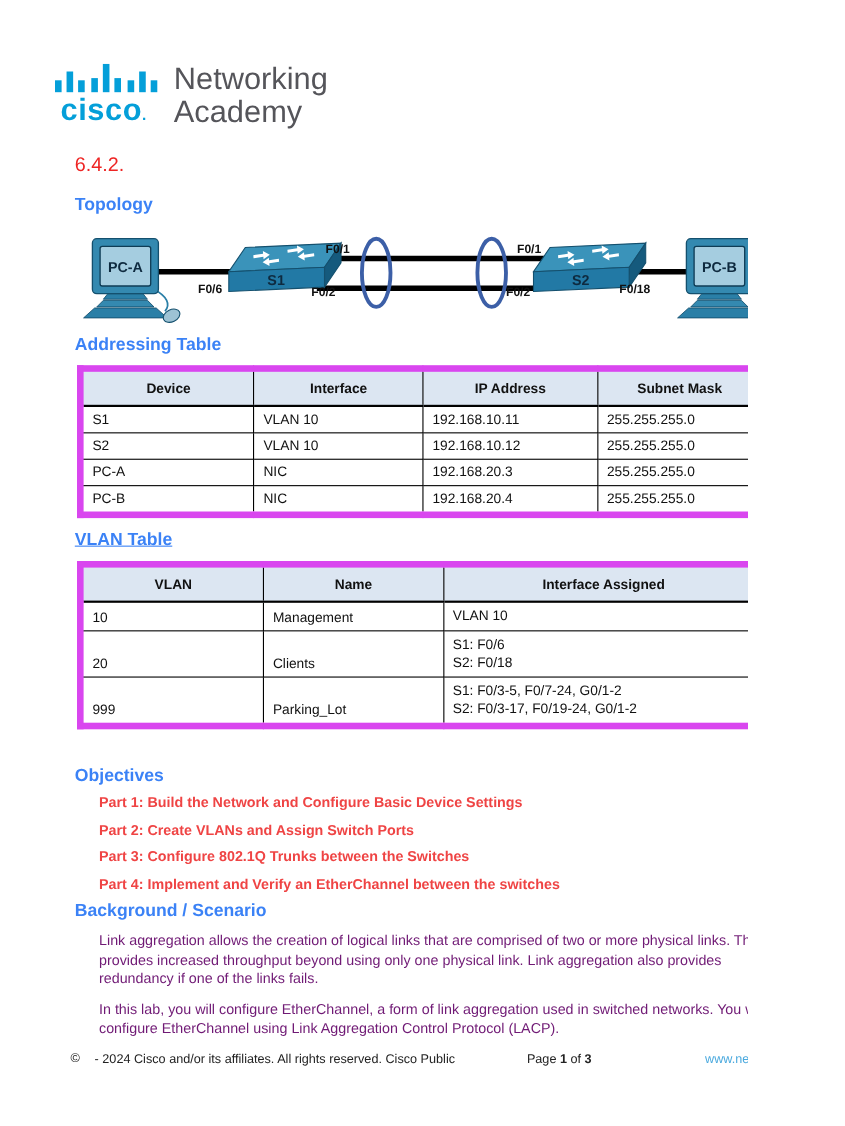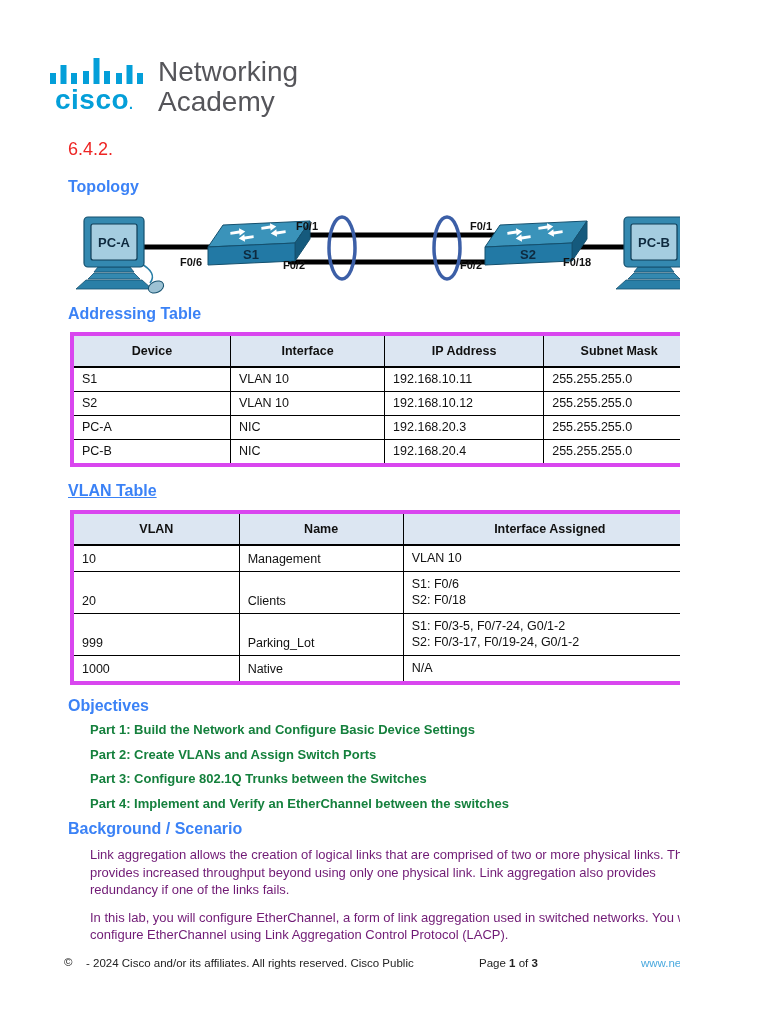--- a/index.html
+++ b/index.html
@@ -28,33 +28,33 @@
   #vlan-heading       { top:482px;text-decoration:underline; }
   #objectives-heading { top:697px; }
   #background-heading { top:820px; }
 
   
   #topology-svg { position:absolute; left:68px; top:205px; }
   #topology-svg text.port { font-size:11px; font-weight:bold; fill:#111; }
   #topology-svg text.dev  { font-size:13px; font-weight:bold; fill:#0e2a3f; }
 
   
-  table.tbl { position:absolute; border-collapse:collapse; border:4px solid #d946ef;
+  table.tbl { position:absolute; border-collapse:collapse; border:6px solid #d946ef;
     font-size:12.5px; color:#111; table-layout:fixed; }
   table.tbl th { background:#dce6f2; font-weight:bold; text-align:center;
     padding:8px 4px; border:1px solid #000; border-bottom:2px solid #000; }
   table.tbl td { padding:4px 8px 5px 8px; border:1px solid #000; text-align:left;
     vertical-align:bottom; }
   #addressing-table { left:70px; top:332px; width:628px; }
   #vlan-table { left:70px; top:510px; width:630px; }
   #vlan-table td .iline { line-height:16px; }
 
   
   #objectives { position:absolute; left:90px; top:722px; width:610px; }
-  #objectives p { margin:0 0 9.5px 0; font-size:13px; font-weight:bold; color:#15803d; }
+  #objectives p { margin:0 0 9.5px 0; font-size:13px; font-weight:bold; color:#ef4444; }
   #background-text { position:absolute; left:90px; top:846px; width:618px; }
   #background-text p { margin:0 0 10px 0; font-size:13px; line-height:17.5px; color:#701a75; }
 
   
   #footer { position:absolute; left:0; top:956px; width:768px; font-size:11.5px; color:#222; }
   #copyright-symbol { position:absolute; left:64px; top:0; }
   #copyright-text { position:absolute; left:86px; top:1px; }
   #page-indicator { position:absolute; left:479px; top:1px;text-align:center; }
   #netacad-link { position:absolute; left:617px; top:1px; color:#4aa9de; text-decoration:none;margin-left:24px; }
 </style>
@@ -231,27 +231,20 @@
         </td>
       </tr>
       <tr>
         <td>999</td>
         <td>Parking_Lot</td>
         <td>
           <div class="iline">S1: F0/3-5, F0/7-24, G0/1-2</div>
           <div class="iline">S2: F0/3-17, F0/19-24, G0/1-2</div>
         </td>
       </tr>
-      <tr>
-        <td>1000</td>
-        <td>Native</td>
-        <td>
-            <div class="iline">N/A</div>
-          </td>
-      </tr>
     </tbody>
   </table>
 
   <div id="objectives">
     <p>Part 1: Build the Network and Configure Basic Device Settings</p>
     <p>Part 2: Create VLANs and Assign Switch Ports</p>
     <p>Part 3: Configure 802.1Q Trunks between the Switches</p>
     <p>Part 4: Implement and Verify an EtherChannel between the switches</p>
   </div>
 

